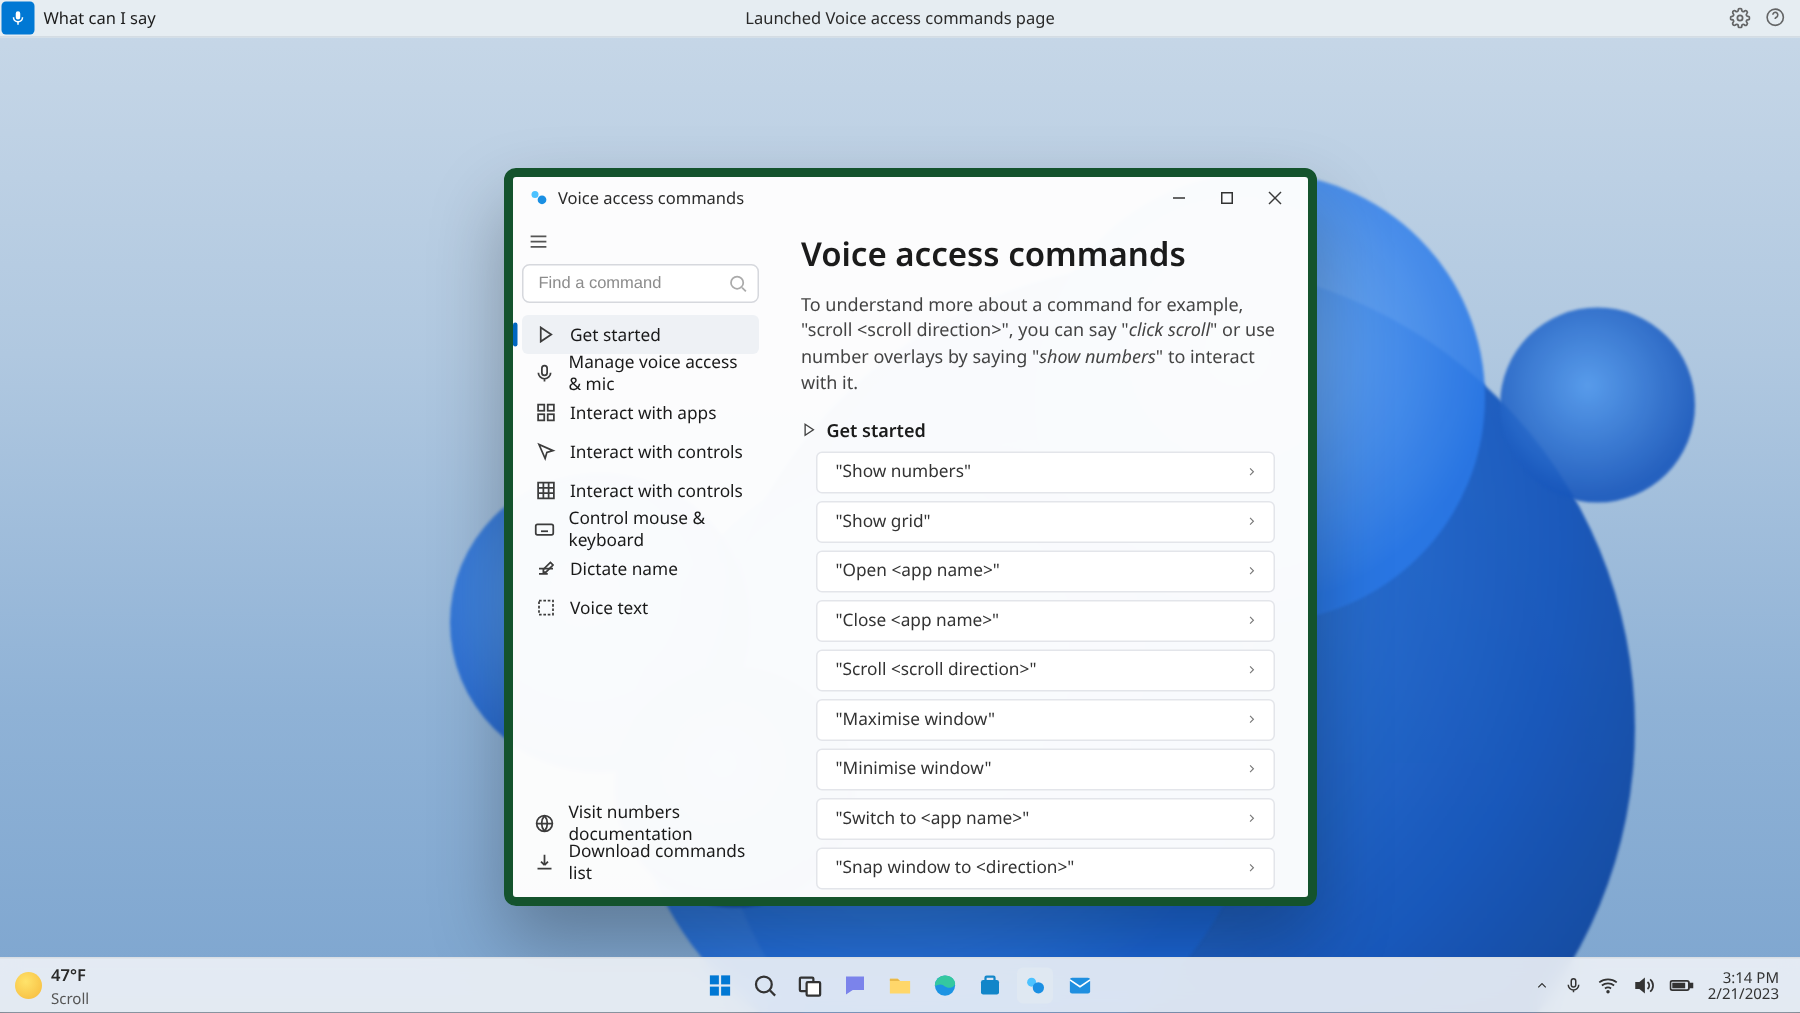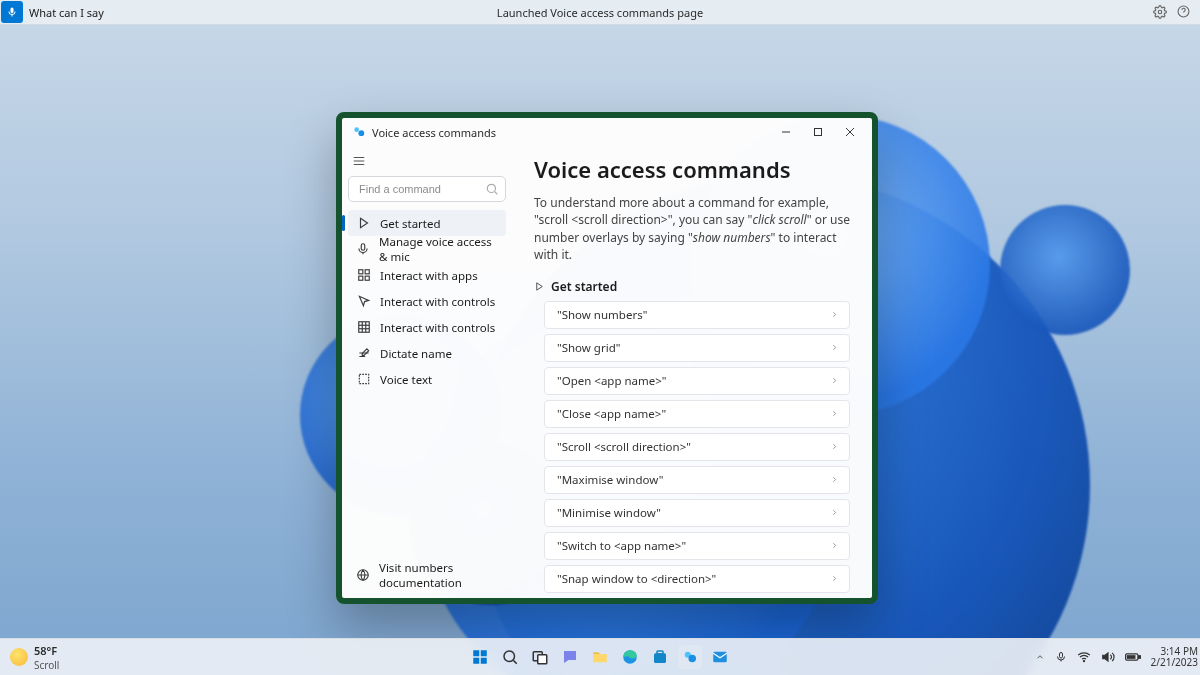--- a/index.html
+++ b/index.html
@@ -54,21 +54,21 @@
   .cmd-list{display:flex;flex-direction:column;gap:5px;}
   .cmd-row{display:flex;align-items:center;justify-content:space-between;height:26px;padding:0 10px 0 12px;margin-left:10px;border:1px solid #e3e5ea;border-radius:4px;background:#fff;font-size:11.5px;color:#333;}
   .cmd-row .chev{color:#777;font-size:10px;}
   
   #taskbar{position:absolute;left:0;right:0;bottom:0;height:36px;background:#eef2f6e6;backdrop-filter:blur(6px);border-top:1px solid #d9dee4;display:flex;align-items:center;font-size:11px;color:#2a2a2a;}
   #taskbar .weather{display:flex;align-items:center;gap:6px;padding-left:10px;}
   #taskbar .weather .sun{width:18px;height:18px;border-radius:50%;background:radial-gradient(circle at 40% 35%,#ffe36b,#f6b93b);}
   #taskbar .center-apps{position:absolute;left:50%;transform:translateX(-50%);display:flex;gap:6px;}
   .tb-icon{width:24px;height:24px;border-radius:4px;display:flex;align-items:center;justify-content:center;}
   .tb-icon svg{width:18px;height:18px;}
-  #taskbar .tray{margin-left:auto;display:flex;align-items:center;gap:10px;padding-right:2px;font-size:10px;color:#333;}
+  #taskbar .tray{margin-left:auto;display:flex;align-items:center;gap:10px;padding-right:14px;font-size:10px;color:#333;}
   #taskbar .clock{text-align:right;line-height:1.1;}
   
   svg{display:block;}
 </style>
 </head>
 <body>
 
 <div id="screen">
 
   <div id="wallpaper">
@@ -198,20 +198,33 @@
                 <line x1="3" y1="15" x2="21" y2="15"></line>
                 <line x1="9" y1="3" x2="9" y2="21"></line>
                 <line x1="15" y1="3" x2="15" y2="21"></line>
               </svg>
             </span>
           <span>Interact with controls</span>
         </div>
         <div class="nav-item">
           <span class="nav-icon">
               <svg viewBox="0 0 24 24" fill="none" stroke-width="2">
+                <rect x="2" y="6" width="20" height="12" rx="2"></rect>
+                <line x1="6" y1="10" x2="6" y2="10"></line>
+                <line x1="10" y1="10" x2="10" y2="10"></line>
+                <line x1="14" y1="10" x2="14" y2="10"></line>
+                <line x1="18" y1="10" x2="18" y2="10"></line>
+                <line x1="8" y1="14" x2="16" y2="14"></line>
+              </svg>
+            </span>
+          <span>Control mouse &amp; keyboard</span>
+        </div>
+        <div class="nav-item">
+          <span class="nav-icon">
+              <svg viewBox="0 0 24 24" fill="none" stroke-width="2">
                 <path d="M4 18h10M4 12h16"></path>
                 <path d="M17 5l3 3-8 8H9v-3z"></path>
               </svg>
             </span>
           <span>Dictate name</span>
         </div>
         <div class="nav-item">
           <span class="nav-icon">
               <svg viewBox="0 0 24 24" fill="none" stroke-width="2" stroke-dasharray="3 2">
                 <rect x="4" y="4" width="16" height="16"></rect>
@@ -223,20 +236,28 @@
         <div class="bottom">
           <div class="nav-item">
             <span class="nav-icon">
                 <svg viewBox="0 0 24 24" fill="none" stroke-width="2">
                   <circle cx="12" cy="12" r="9"></circle>
                   <path d="M3 12h18M12 3a14 14 0 0 1 0 18M12 3a14 14 0 0 0 0 18"></path>
                 </svg>
               </span>
             <span>Visit numbers documentation</span>
           </div>
+          <div class="nav-item">
+            <span class="nav-icon">
+                <svg viewBox="0 0 24 24" fill="none" stroke-width="2">
+                  <path d="M12 3v12m0 0l-4-4m4 4l4-4M4 19h16"></path>
+                </svg>
+              </span>
+            <span>Download commands list</span>
+          </div>
         </div>
       </div>
 
       <div id="main">
         <h1>Voice access commands</h1>
         <div class="intro">
           <span>To understand more about a command for example, "scroll &lt;scroll direction&gt;", you can say "</span><em>click scroll</em><span>" or use number overlays by saying "</span><em>show numbers</em><span>" to interact with it.</span>
         </div>
         <div class="section-head">
           <svg viewBox="0 0 24 24" fill="none" stroke-width="2">
@@ -320,21 +341,21 @@
             <div class="cmd-row"></div>
           </div>
       </div>
     </div>
   </div>
 
   <div id="taskbar">
     <div class="weather">
       <div class="sun"></div>
       <div>
-        <div style="font-weight:600">58°F</div>
+        <div style="font-weight:600">47°F</div>
         <div style="font-size:10px;color:#555">Scroll</div>
       </div>
     </div>
 
     <div class="center-apps">
       <div class="tb-icon">
           <svg viewBox="0 0 24 24">
             <rect x="3" y="3" width="8" height="8" fill="#0078d4"></rect>
             <rect x="13" y="3" width="8" height="8" fill="#0078d4"></rect>
             <rect x="3" y="13" width="8" height="8" fill="#0078d4"></rect>

